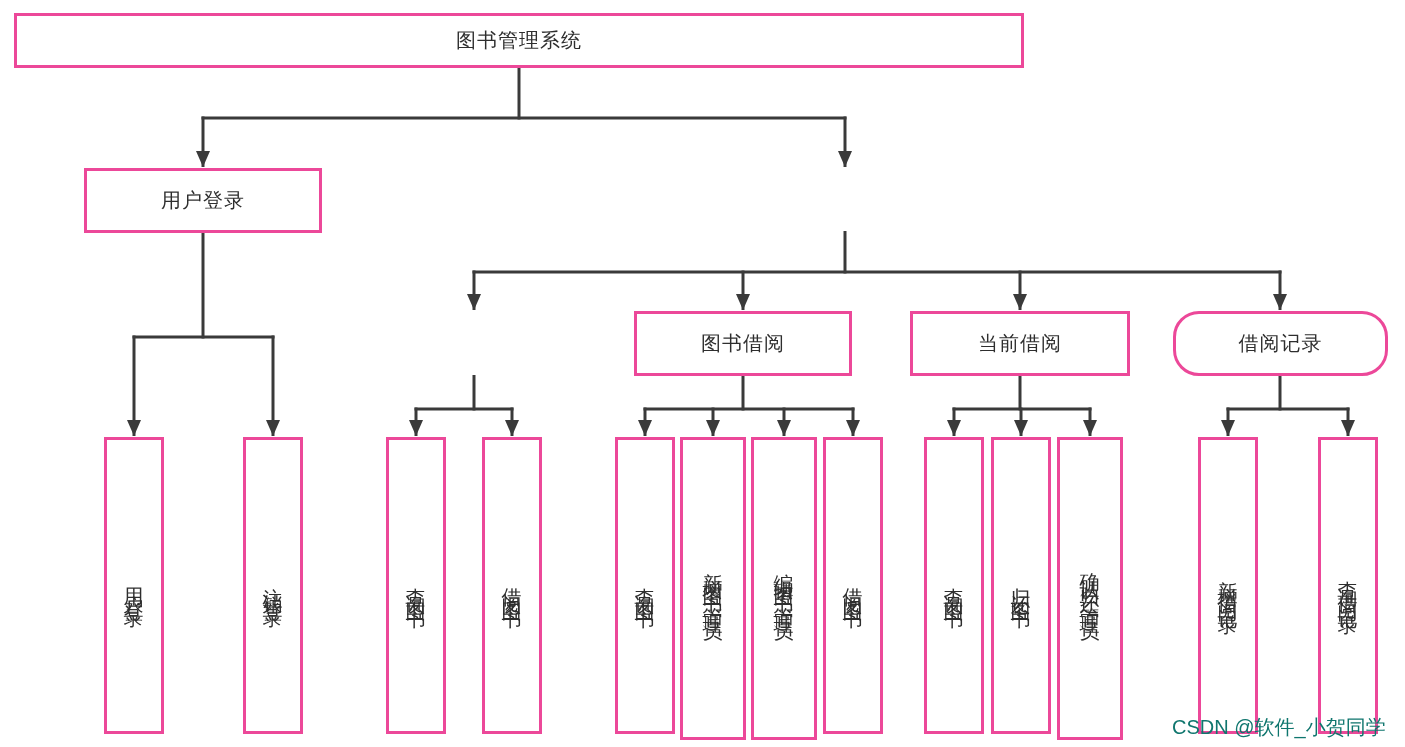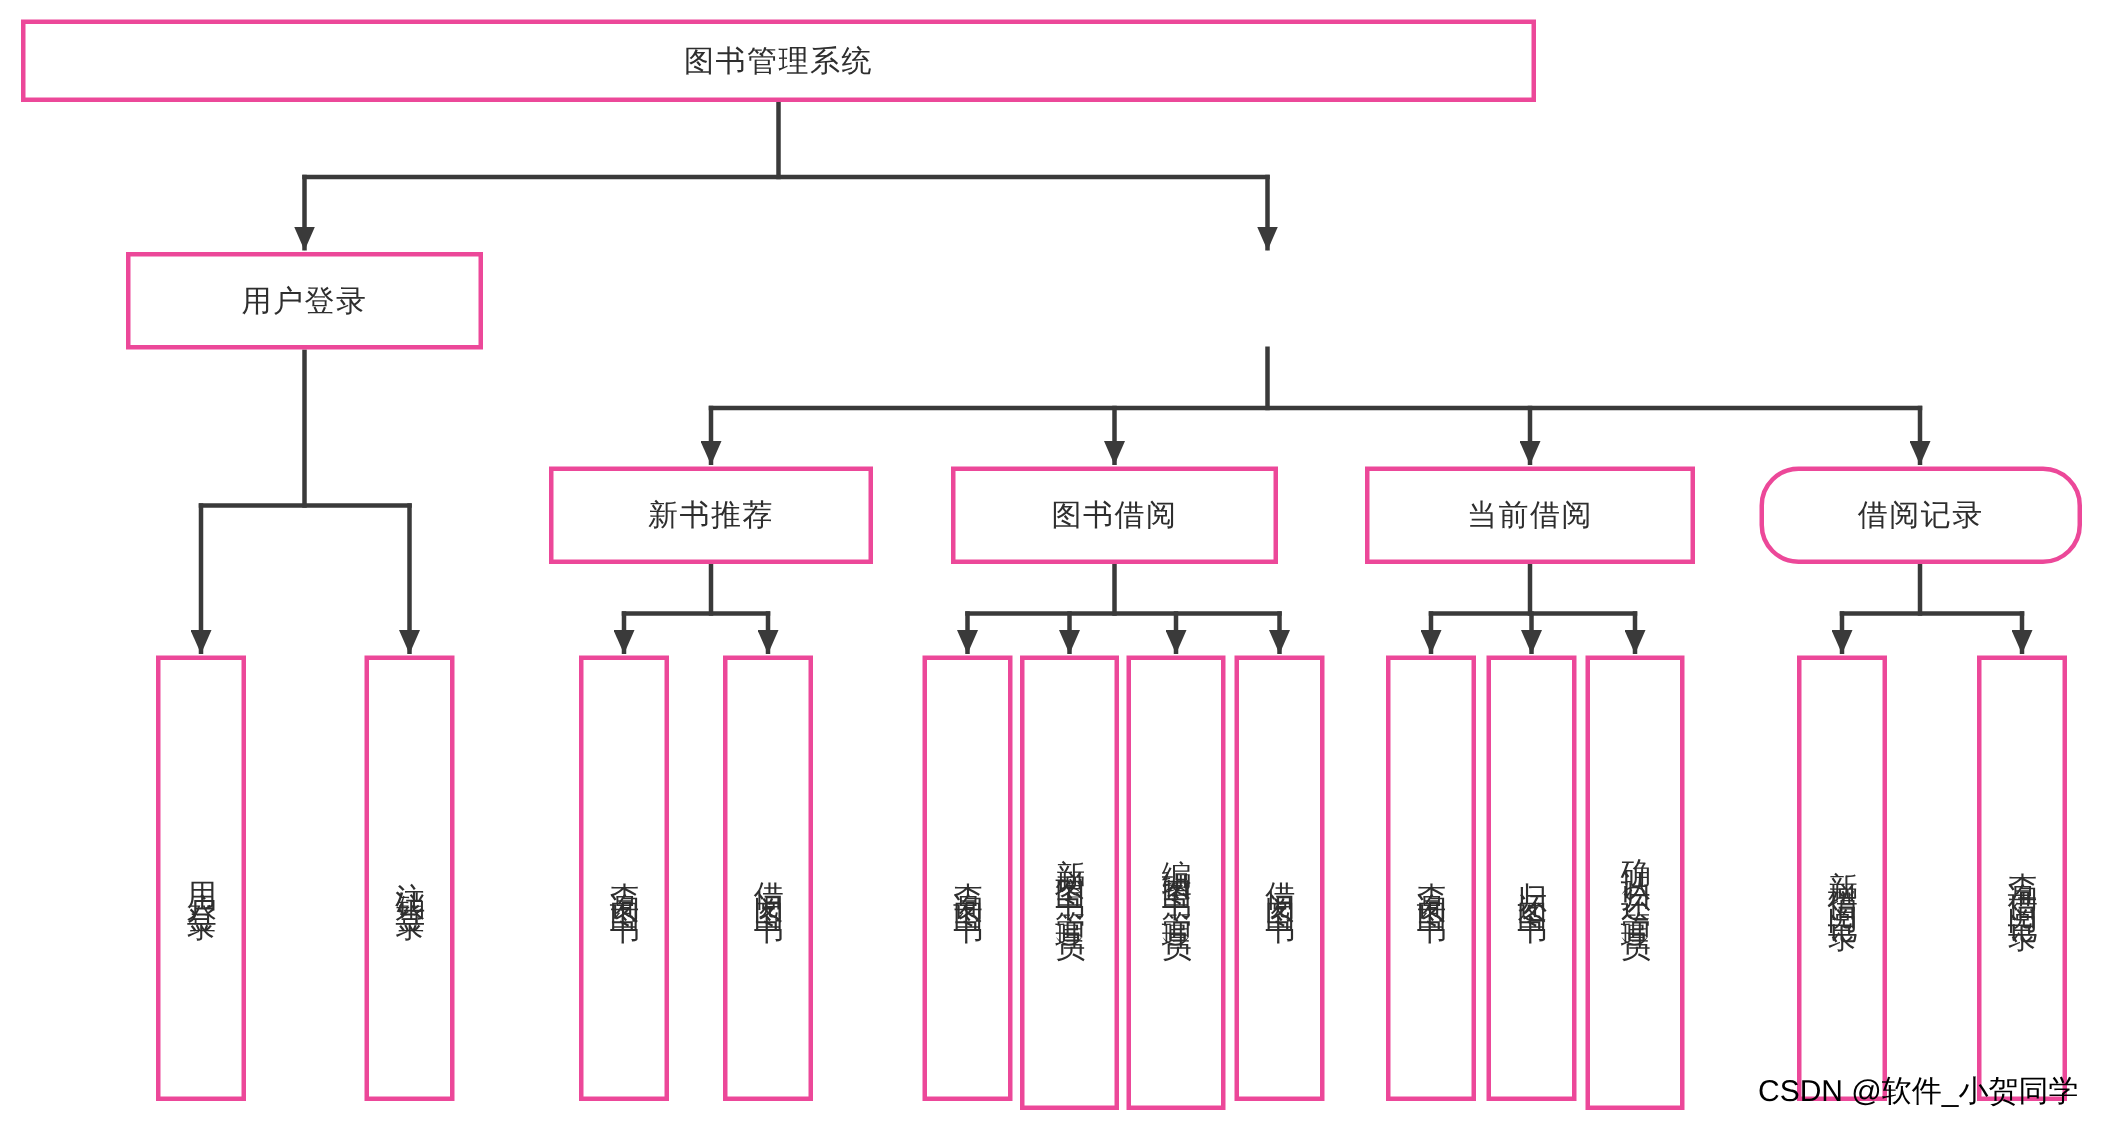--- a/index.html
+++ b/index.html
@@ -40,21 +40,21 @@
     letter-spacing: 7px;
     line-height: 1;
     color: #2e2e2e;
     white-space: nowrap;
   }
   #watermark {
     position: absolute;
     left: 1172px;
     top: 714px;
     font-size: 20px;
-    color: #000000;
+    color: #0f766e;
     letter-spacing: 0px;
     white-space: nowrap;
     z-index: 5;
   }
 </style>
 </head>
 <body>
 
 <div id="canvas">
 
@@ -109,23 +109,20 @@
   </svg>
 
   <div class="box" style="left:14px; top:13px; width:1010px; height:55px;">
     <span class="h-label">图书管理系统</span>
   </div>
 
   <div class="box" style="left:84px; top:168px; width:238px; height:65px;">
     <span class="h-label">用户登录</span>
   </div>
 
-  <div class="box" style="left:366px; top:311px; width:216px; height:65px;">
-    <span class="h-label">新书推荐</span>
-  </div>
   <div class="box" style="left:910px; top:311px; width:220px; height:65px;">
     <span class="h-label">当前借阅</span>
   </div>
   <div class="box" style="left:634px; top:311px; width:218px; height:65px;">
     <span class="h-label">图书借阅</span>
   </div>
   <div class="box" style="left:1173px; top:311px; width:215px; height:65px;border-radius:26px;">
     <span class="h-label">借阅记录</span>
   </div>
 

